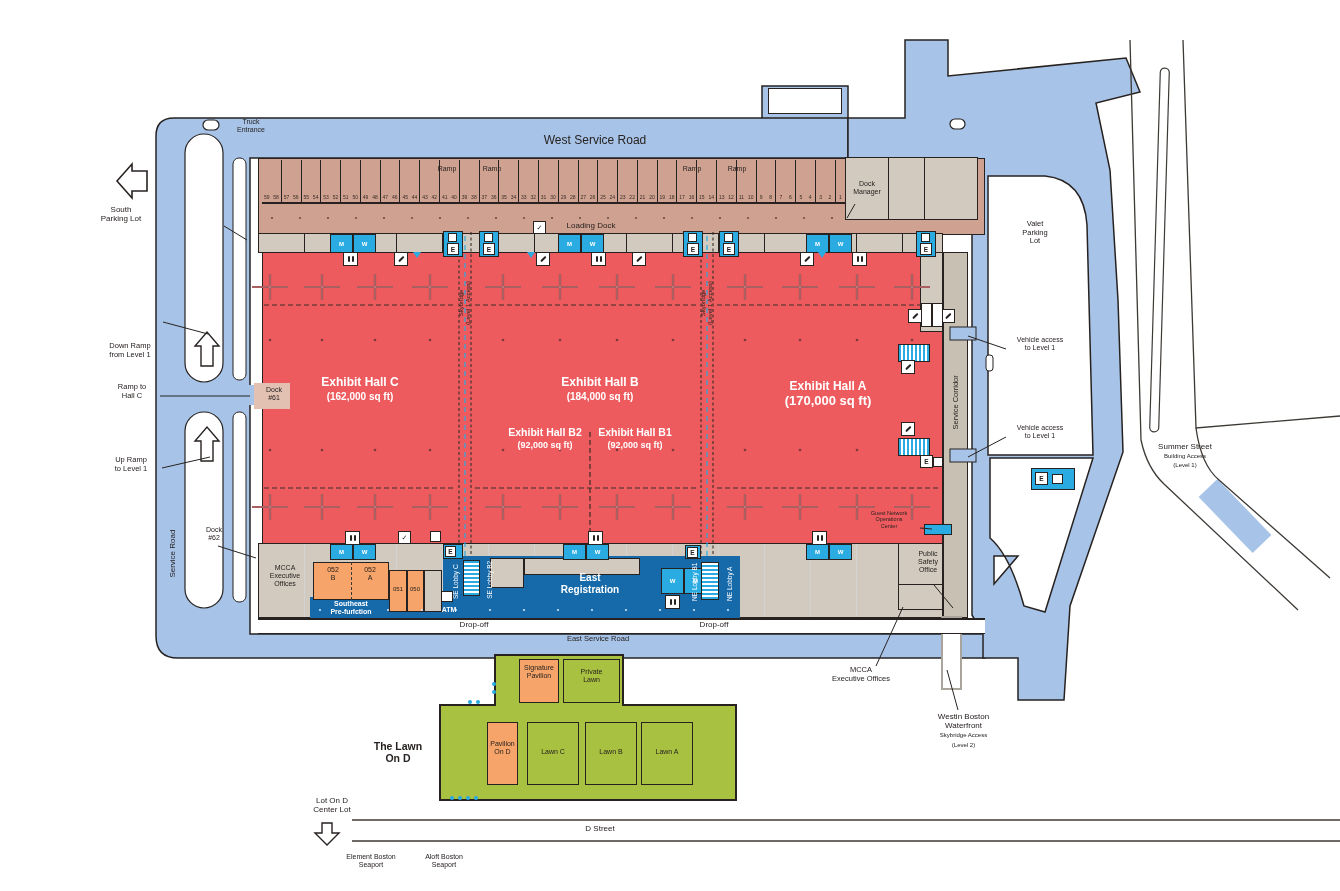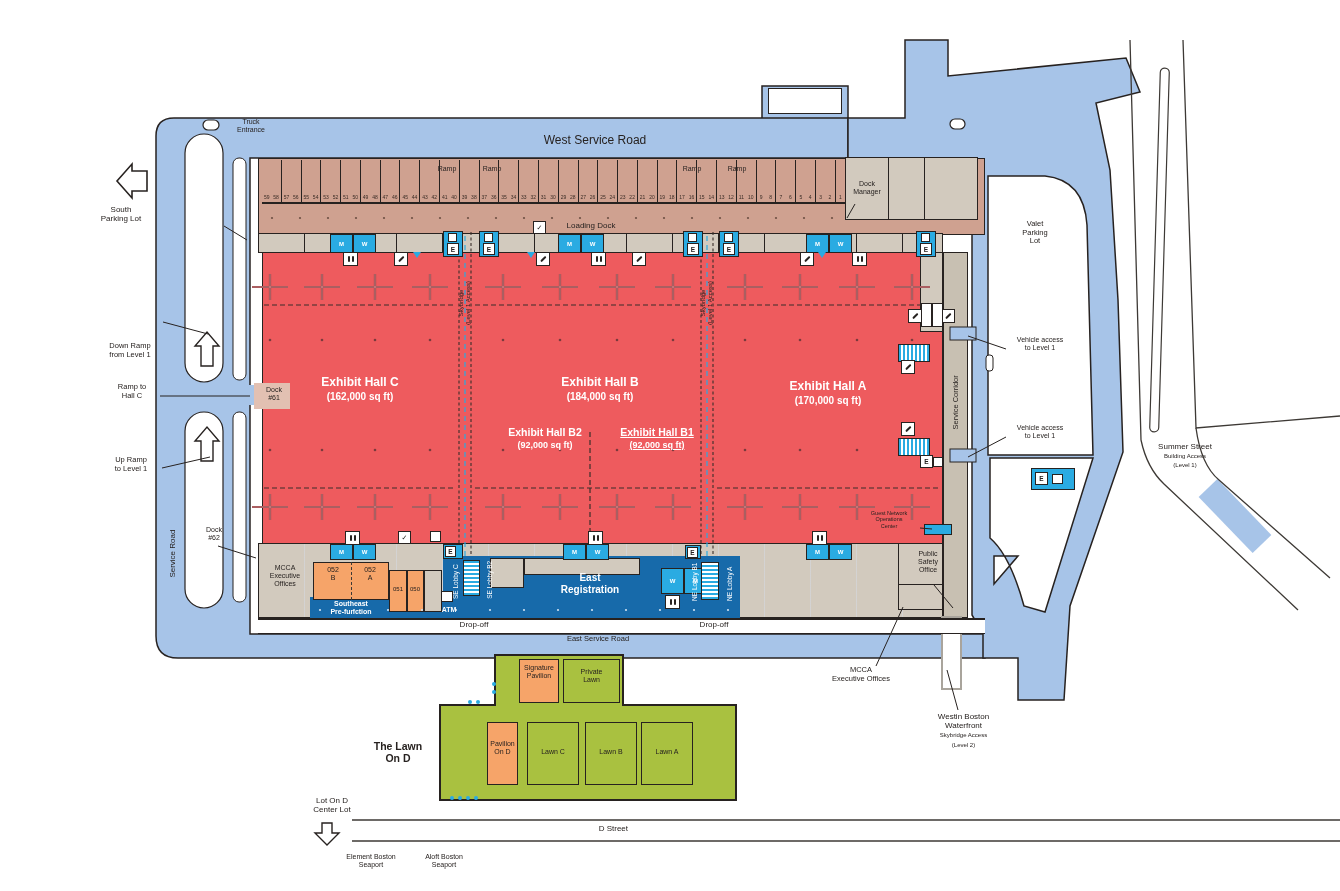--- a/index.html
+++ b/index.html
@@ -382,22 +382,22 @@
 to Level 1</div>
   <div class="lbl vert" style="left:138px;top:549px;width:70px;font-size:8px;">Service Road</div>
   <div class="lbl" style="left:258px;top:386px;width:32px;">Dock
 #61</div>
   <div class="lbl" style="left:192px;top:526px;width:44px;">Dock
 #62</div>
 
   <div class="lbl w b" style="left:290px;top:376px;width:140px;font-size:12px;"><span>Exhibit Hall C</span><br><span style="font-size:10px;">(162,000 sq ft)</span></div>
   <div class="lbl w b" style="left:530px;top:376px;width:140px;font-size:12px;"><span>Exhibit Hall B</span><br><span style="font-size:10px;">(184,000 sq ft)</span></div>
   <div class="lbl w b" style="left:492px;top:426px;width:106px;font-size:10.5px;"><span>Exhibit Hall B2</span><br><span style="font-size:9px;">(92,000 sq ft)</span></div>
-  <div class="lbl w b" style="left:604px;top:426px;width:106px;font-size:10.5px;text-decoration:underline;"><span>Exhibit Hall B1</span><br><span style="font-size:9px;">(92,000 sq ft)</span></div>
-  <div class="lbl w b" style="left:758px;top:380px;width:140px;font-size:12px;"><span>Exhibit Hall A</span><br><span style="font-size:10px;">(170,000 sq ft)</span></div>
+  <div class="lbl w b" style="left:582px;top:426px;width:106px;font-size:10.5px;"><span>Exhibit Hall B1</span><br><span style="font-size:9px;">(92,000 sq ft)</span></div>
+  <div class="lbl w b" style="left:758px;top:380px;width:140px;font-size:12px;"><span>Exhibit Hall A</span><br><span style="font-size:13px;">(170,000 sq ft)</span></div>
 
   <div class="lbl vert" style="left:428px;top:296px;width:74px;font-size:6px;">Skybridge
 (Level 1 Access)</div>
   <div class="lbl vert" style="left:670px;top:296px;width:74px;font-size:6px;">Skybridge
 (Level 1 Access)</div>
   <div class="lbl vert" style="left:918px;top:398px;width:76px;font-size:7.5px;">Service Corridor</div>
 
   <div class="lbl" style="left:1004px;top:336px;width:72px;">Vehicle access
 to Level 1</div>
   <div class="lbl" style="left:1004px;top:424px;width:72px;">Vehicle access
@@ -443,21 +443,21 @@
   <div class="lbl" style="left:563px;top:668px;width:57px;">Private
 Lawn</div>
   <div class="lbl" style="left:487px;top:740px;width:31px;">Pavilion
 On D</div>
   <div class="lbl" style="left:527px;top:748px;width:52px;">Lawn C</div>
   <div class="lbl" style="left:585px;top:748px;width:52px;">Lawn B</div>
   <div class="lbl" style="left:641px;top:748px;width:52px;">Lawn A</div>
 
   <div class="lbl" style="left:294px;top:796px;width:76px;font-size:8px;">Lot On D
 Center Lot</div>
-  <div class="lbl" style="left:572px;top:824px;width:56px;font-size:8px;text-align:right;">D Street</div>
+  <div class="lbl" style="left:572px;top:824px;width:56px;font-size:8px;">D Street</div>
   <div class="lbl" style="left:336px;top:853px;width:70px;">Element Boston
 Seaport</div>
   <div class="lbl" style="left:414px;top:853px;width:60px;">Aloft Boston
 Seaport</div>
   <div class="lbl" style="left:916px;top:712px;width:95px;font-size:8px;"><span>Westin Boston
 Waterfront</span><br><span style="font-size:6px;">Skybridge Access</span><br><span style="font-size:6px;">(Level 2)</span></div>
 
 <div class="mw" style="left: 330px; top: 234px; height: 17px;">
       <span style="height: 17px;">M</span>
       <span style="height: 17px;">W</span>

